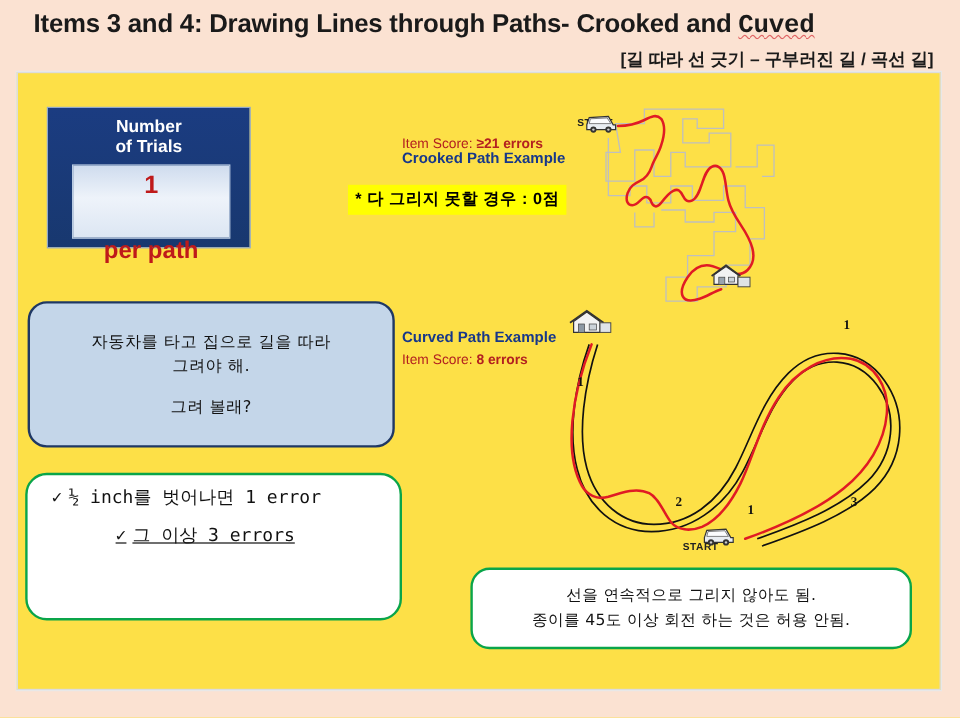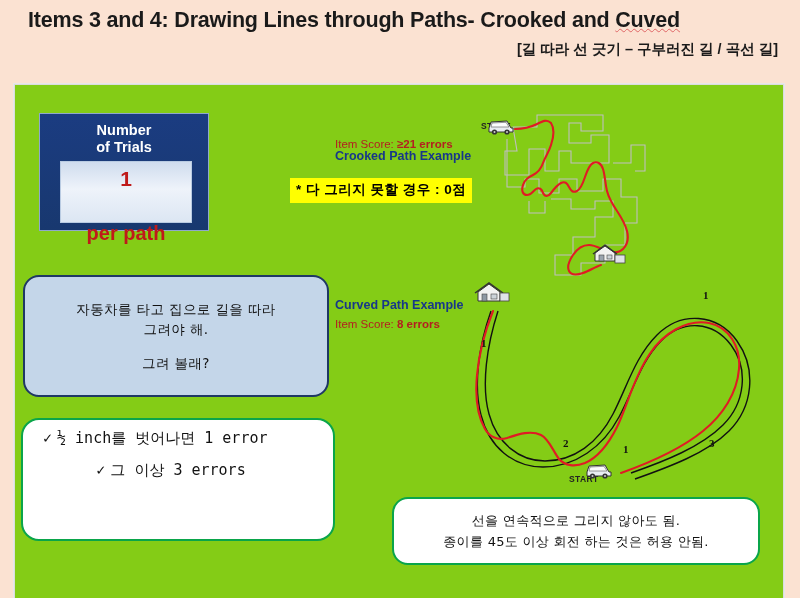--- a/index.html
+++ b/index.html
@@ -29,36 +29,37 @@
     color: #1a1a1a;
     letter-spacing: -0.2px;
     white-space: nowrap;
     font-family: "Liberation Sans", sans-serif;
   }
   #page-title .spell {
     text-decoration: underline;
     text-decoration-color: #e06666;
     text-decoration-style: wavy;
     text-decoration-thickness: 1px;
+    font-family: Liberation Mono, monospace;
   }
   #page-subtitle {
     position: absolute;
     right: 22px; top: 40px;
     font-size: 14.5px;
     font-weight: bold;
     color: #1a1a1a;
     white-space: nowrap;
   }
 
   
   #slide-card {
     position: absolute;
-    left: 14px; top: 84px;
+    left: 14px; top: 60px;
     width: 770px; height: 515px;
-    background: #84cc16;
+    background: #fde047;
     border: 1px solid #dcdcdc;
     box-sizing: border-box;
     box-shadow: 0 0 0 1px #e8e8e8;
   }
 
   
   #trials-box {
     position: absolute;
     left: 24px; top: 28px;
     width: 170px; height: 118px;
@@ -190,20 +191,21 @@
     margin-bottom: 13px;
     white-space: nowrap;
     font-family: "DejaVu Sans Mono", "DejaVu Sans", monospace;
     padding-left: 20px;
   }
   #scoring-box .rule.center {
     text-align: center;
     padding-left: 0;
     padding-right: 14px;
     margin-bottom: 0;
+    text-decoration: underline;
   }
   #scoring-box .check { margin-right: 5px; }
 
   
   #note-box {
     position: absolute;
     left: 377px; top: 412px;
     width: 368px; height: 68px;
     border: 2.5px solid #0aa54a;
     border-radius: 16px;

